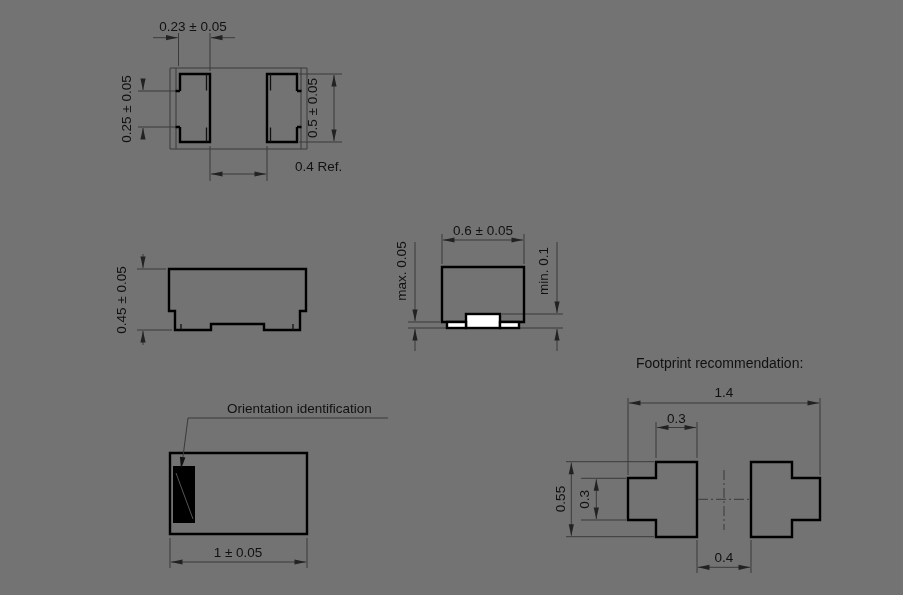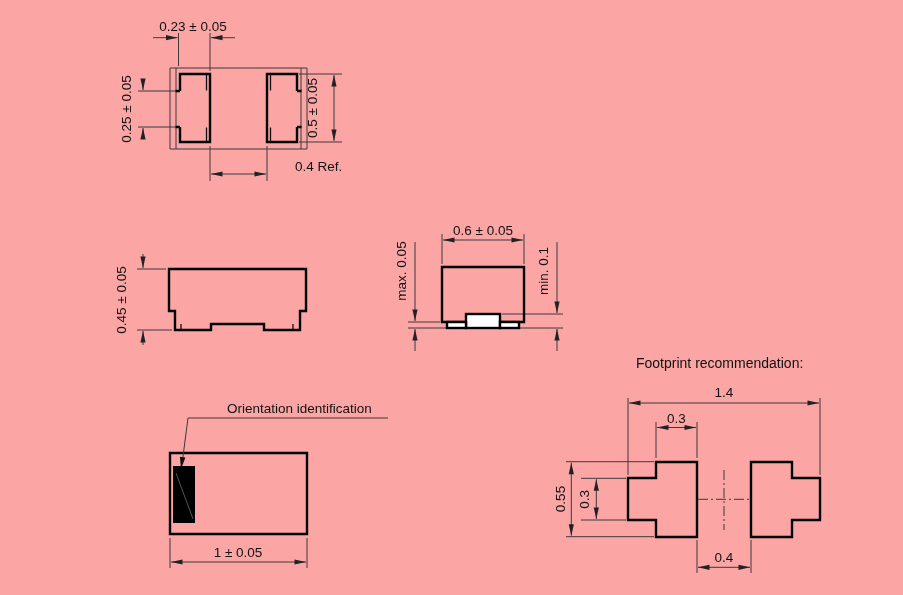--- a/index.html
+++ b/index.html
@@ -1,16 +1,16 @@
 <!DOCTYPE html>
 <html><head>
 <meta charset="utf-8">
 <style>
   html,body{margin:0;padding:0;background:#ffffff;}
-  .stage{position:relative;width:903px;height:595px;background:#fca5a5;overflow:hidden;
+  .stage{position:relative;width:903px;height:595px;background:#737373;overflow:hidden;
          font-family:"Liberation Sans",sans-serif;}
   svg{display:block;}
   .thin{stroke:#3a3a3a;stroke-width:1;fill:none;}
   .thick{stroke:#000000;stroke-width:2.4;fill:none;stroke-linejoin:miter;}
   .mid{stroke:#111111;stroke-width:1.3;fill:none;}
   .wfill{fill:#ffffff;}
   .dimtext{font-size:13.5px;fill:#111111;font-family:"Liberation Sans",sans-serif;}
   .titletext{font-size:14px;fill:#111111;font-family:"Liberation Sans",sans-serif;}
   .dashdot{stroke-dasharray:10 3 2 3;}
 </style>

